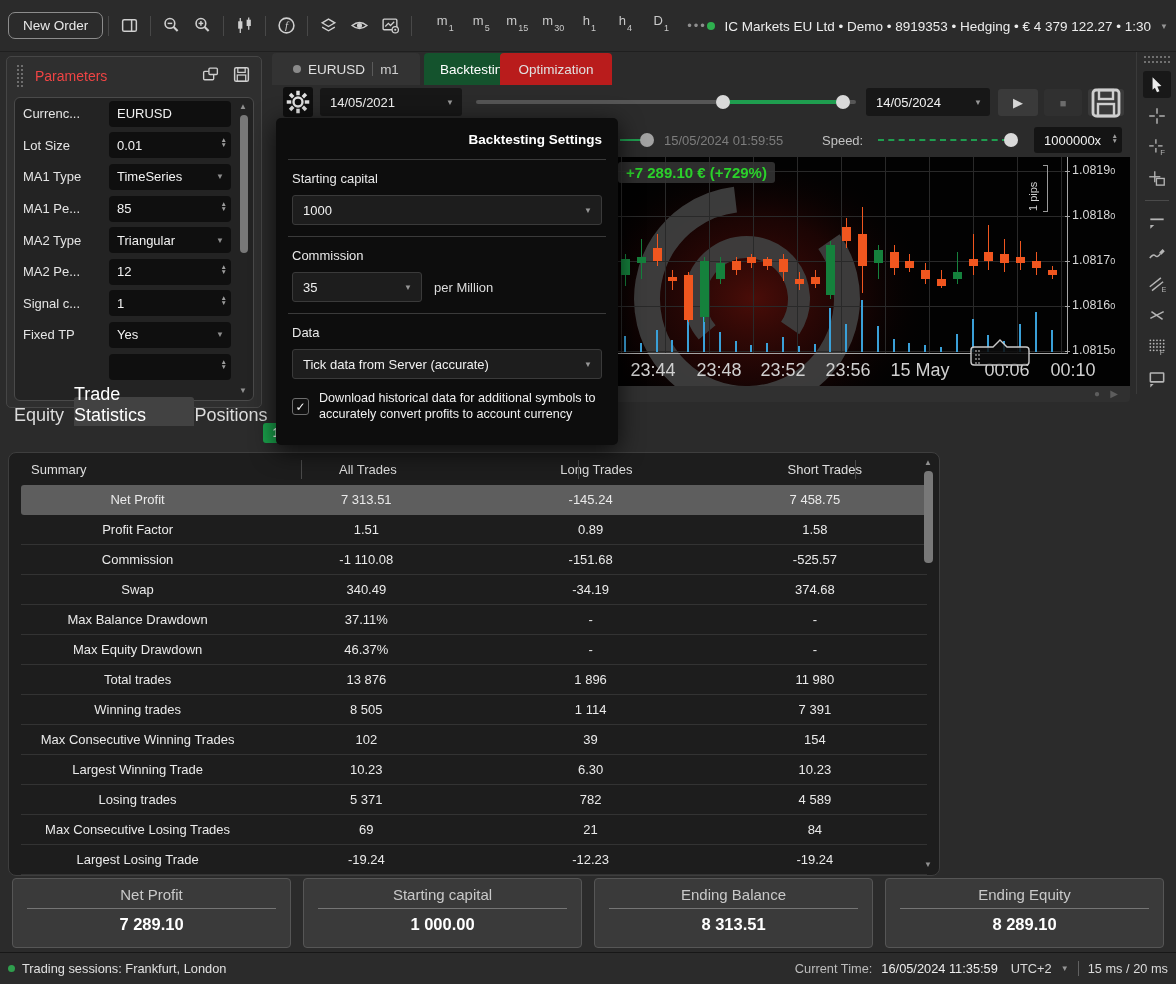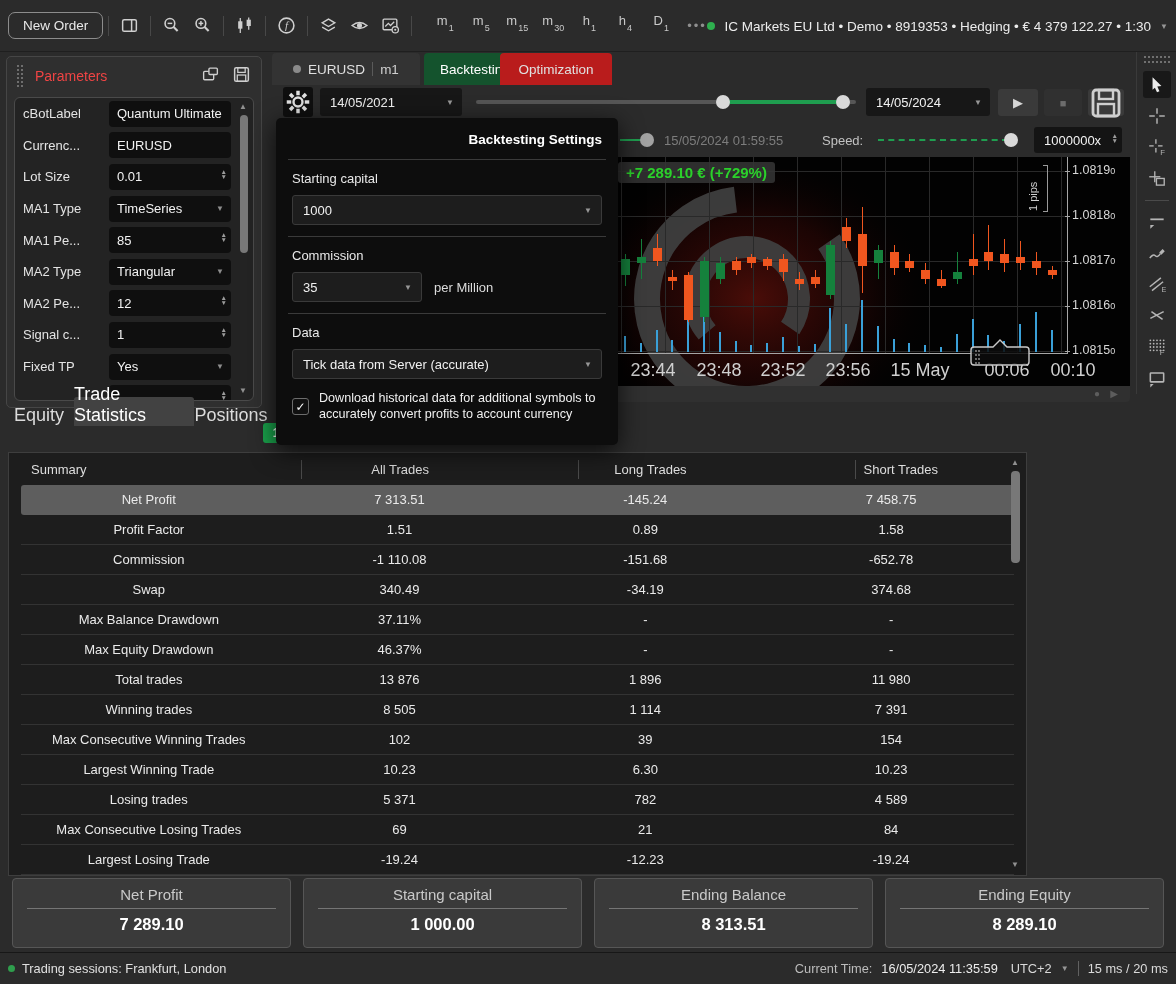--- a/index.html
+++ b/index.html
@@ -79,21 +79,21 @@
 .pp-check{display:flex;gap:10px;margin-top:12px;align-items:center}
 .checkbox{width:17px;height:17px;background:#101010;border:1px solid #6c6c6c;border-radius:3px;color:#fff;font-size:12px;display:flex;align-items:center;justify-content:center;flex:none;cursor:pointer}
 .pp-chktext{font-size:12.6px;line-height:15.5px;color:#f0f0f0;width:300px}
 
 .b-tab{position:absolute;top:397px;height:29px;display:flex;align-items:flex-end;justify-content:center;font-size:18px;color:#dcdcdc;border-radius:3px 3px 0 0;cursor:pointer}
 #btab-equity{left:8px;width:62px}
 #btab-stats{left:74px;width:120px;background:#424242;color:#fff}
 #btab-positions{left:198px;width:66px}
 #pos-badge{position:absolute;left:263px;top:423px;width:26px;height:20px;border-radius:3px;color:#fff;font-size:12px;font-weight:bold;display:flex;align-items:center;justify-content:center;z-index:2}
 
-#stats{position:absolute;left:8px;top:452px;width:1019px;height:424px;background:#1d1d1d;border:1px solid #3e3e3e;border-radius:0;overflow:hidden}
+#stats{position:absolute;left:8px;top:452px;width:932px;height:424px;background:#1d1d1d;border:1px solid #3e3e3e;border-radius:8px;overflow:hidden}
 #thead{display:flex;height:32px;align-items:center;color:#dedede;font-size:13px;position:relative}
 .th-sep{position:absolute;top:7px;width:1px;height:19px;background:#4a4a4a}
 .t-row{display:flex;height:30px;align-items:center;font-size:13px;color:#eaeaea;margin:0 12px;border-bottom:1px solid #333333;cursor:pointer}
 .t-row.sel{background:#5e5e5e;border-radius:3px;border-bottom-color:transparent}
 .t-cell{text-align:center;overflow:hidden;white-space:nowrap}
 
 #cards{position:absolute;left:12px;top:878px;width:1152px;height:70px;display:flex;gap:12px}
 .card{flex:1;background:#3a3a3a;border:1px solid #565656;border-radius:4px;padding-top:7px}
 .card-label{text-align:center;font-size:15px;color:#c9c9c9}
 .card-div{height:1px;background:#757575;margin:5px 14px 6px}
@@ -226,26 +226,20 @@
             </svg></span>
         <span id="ph-save"><svg viewBox="0 0 18 18">
               <rect x="2.5" y="2.5" width="13" height="13" rx="1.5" fill="none" stroke="#cfcfcf" stroke-width="1.4"></rect>
               <rect x="5.5" y="2.5" width="7" height="4.5" fill="none" stroke="#cfcfcf" stroke-width="1.2"></rect>
               <rect x="5" y="9.5" width="8" height="6" fill="none" stroke="#cfcfcf" stroke-width="1.2"></rect>
             </svg></span>
       </div>
     </div>
     <div id="params-body">
       <div id="param-rows">
-          <div class="p-row">
-            <span class="p-label">cBotLabel</span>
-            <div class="p-ctrl">
-              <span>Quantum Ultimate</span>
-            </div>
-          </div>
           <div class="p-row">
             <span class="p-label">Currenc...</span>
             <div class="p-ctrl">
               <span>EURUSD</span>
             </div>
           </div>
           <div class="p-row">
             <span class="p-label">Lot Size</span>
             <div class="p-ctrl">
               <span>0.01</span>
@@ -674,21 +668,21 @@
         <div class="t-row">
           <div class="t-cell" style="width: 288px;">Profit Factor</div>
           <div class="t-cell" style="width: 277px;">1.51</div>
           <div class="t-cell" style="width: 277px;">0.89</div>
           <div class="t-cell" style="width: 277px;">1.58</div>
         </div>
         <div class="t-row">
           <div class="t-cell" style="width: 288px;">Commission</div>
           <div class="t-cell" style="width: 277px;">-1 110.08</div>
           <div class="t-cell" style="width: 277px;">-151.68</div>
-          <div class="t-cell" style="width: 277px;">-652.78</div>
+          <div class="t-cell" style="width: 277px;">-525.57</div>
         </div>
         <div class="t-row">
           <div class="t-cell" style="width: 288px;">Swap</div>
           <div class="t-cell" style="width: 277px;">340.49</div>
           <div class="t-cell" style="width: 277px;">-34.19</div>
           <div class="t-cell" style="width: 277px;">374.68</div>
         </div>
         <div class="t-row">
           <div class="t-cell" style="width: 288px;">Max Balance Drawdown</div>
           <div class="t-cell" style="width: 277px;">37.11%</div>

